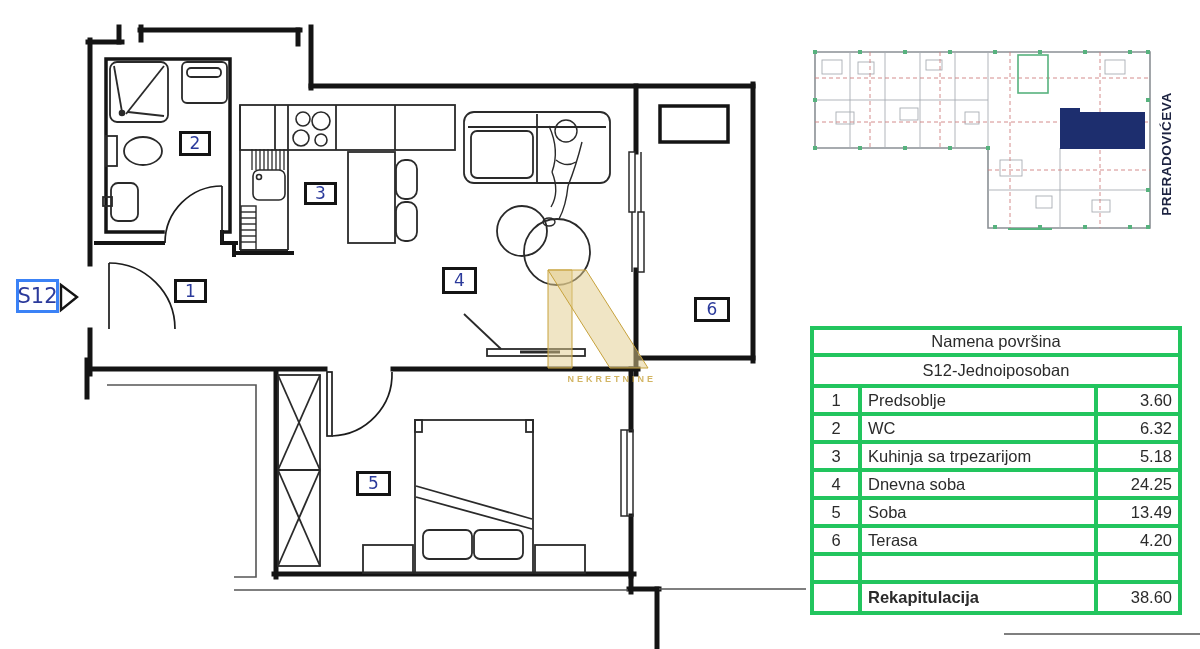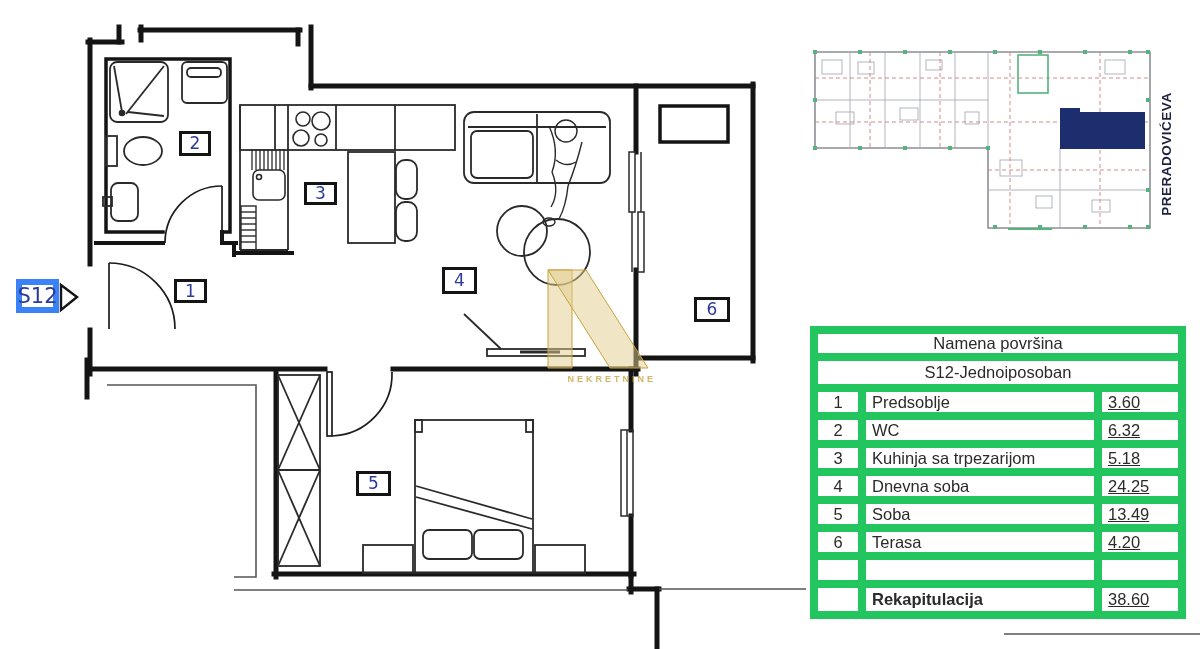--- a/index.html
+++ b/index.html
@@ -7,43 +7,43 @@
           font-family:"Liberation Sans", sans-serif;}
   svg{position:absolute;left:0;top:0;}
 
   
   .room-label{position:absolute;box-sizing:border-box;background:#ffffff;border:3px solid #141414;
               color:#2b3a9b;font-family:"DejaVu Sans", sans-serif;font-size:17px;font-weight:500;
               display:flex;align-items:center;justify-content:center;line-height:1;}
 
   
   .unit-tag{position:absolute;left:16px;top:279px;width:43px;height:34px;box-sizing:border-box;
-            background:#fff;border:6px solid #3b82f6;color:#2b3a9b;
+            background:#fff;border:3px solid #3b82f6;color:#2b3a9b;
             font-family:"DejaVu Sans", sans-serif;font-size:21px;font-weight:500;
             display:flex;align-items:center;justify-content:center;line-height:1;}
 
   
   .street{position:absolute;left:1102px;top:146px;width:130px;height:16px;
           transform:rotate(-90deg);transform-origin:center;
           color:#1c2240;font-size:13.5px;font-weight:bold;letter-spacing:.5px;
           text-align:center;white-space:nowrap;}
 
   
   .wm-text{position:absolute;left:544px;top:374px;width:112px;text-align:right;
            color:#c7a23c;font-size:9px;font-weight:bold;letter-spacing:3px;opacity:.8;}
 
   
   .areas{position:absolute;left:810px;top:326px;width:368px;border-collapse:collapse;
          table-layout:fixed;color:#2b2b2b;font-size:16.5px;}
-  .areas td{border:8px solid #22c55e;padding:0 6px;height:28px;box-sizing:border-box;
+  .areas td{border:4px solid #22c55e;padding:0 6px;height:28px;box-sizing:border-box;
             overflow:hidden;white-space:nowrap;background:#fff;}
   .areas tr.hdr td{text-align:center;height:27px;}
   .areas tr.sub td{text-align:center;height:31px;}
   .areas td.num{text-align:center;}
-  .areas td.val{text-align:left;text-decoration:underline;}
+  .areas td.val{text-align:right;}
   .areas tr.total td{font-weight:bold;height:31px;margin-top:14px;}
   .areas tr.total td.val{font-weight:normal;border-radius:12px;}
   .areas col.c1{width:48px;} .areas col.c2{width:236px;} .areas col.c3{width:84px;}
 </style>
 </head>
 <body>
 
 <div class="screen">
 
   <svg width="1200" height="649" viewBox="0 0 1200 649">

